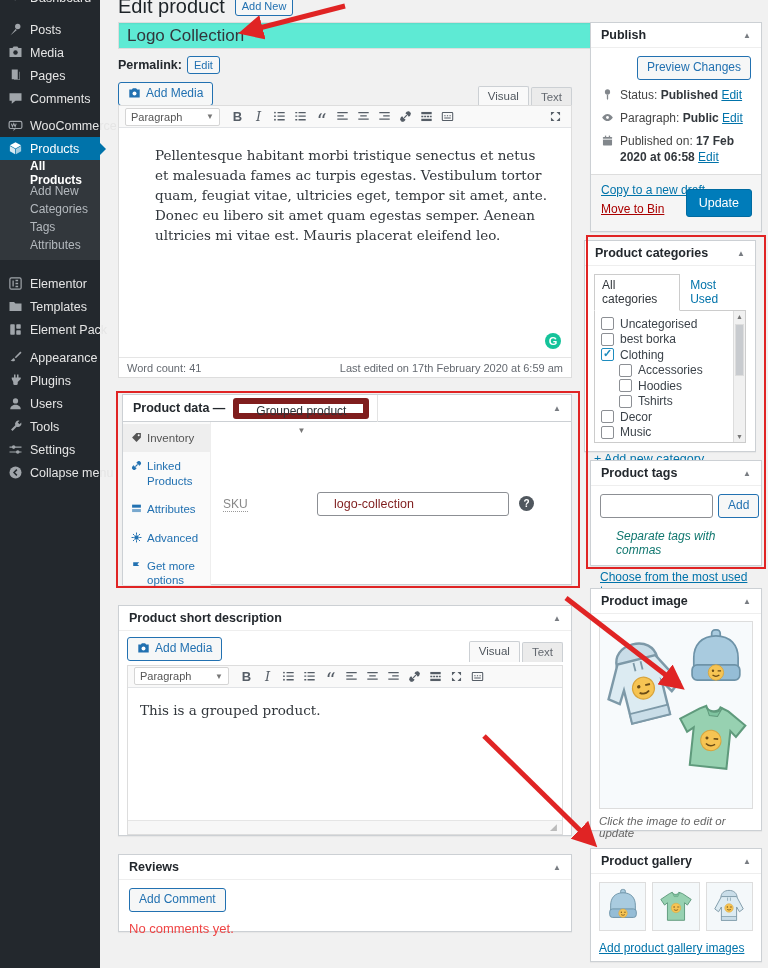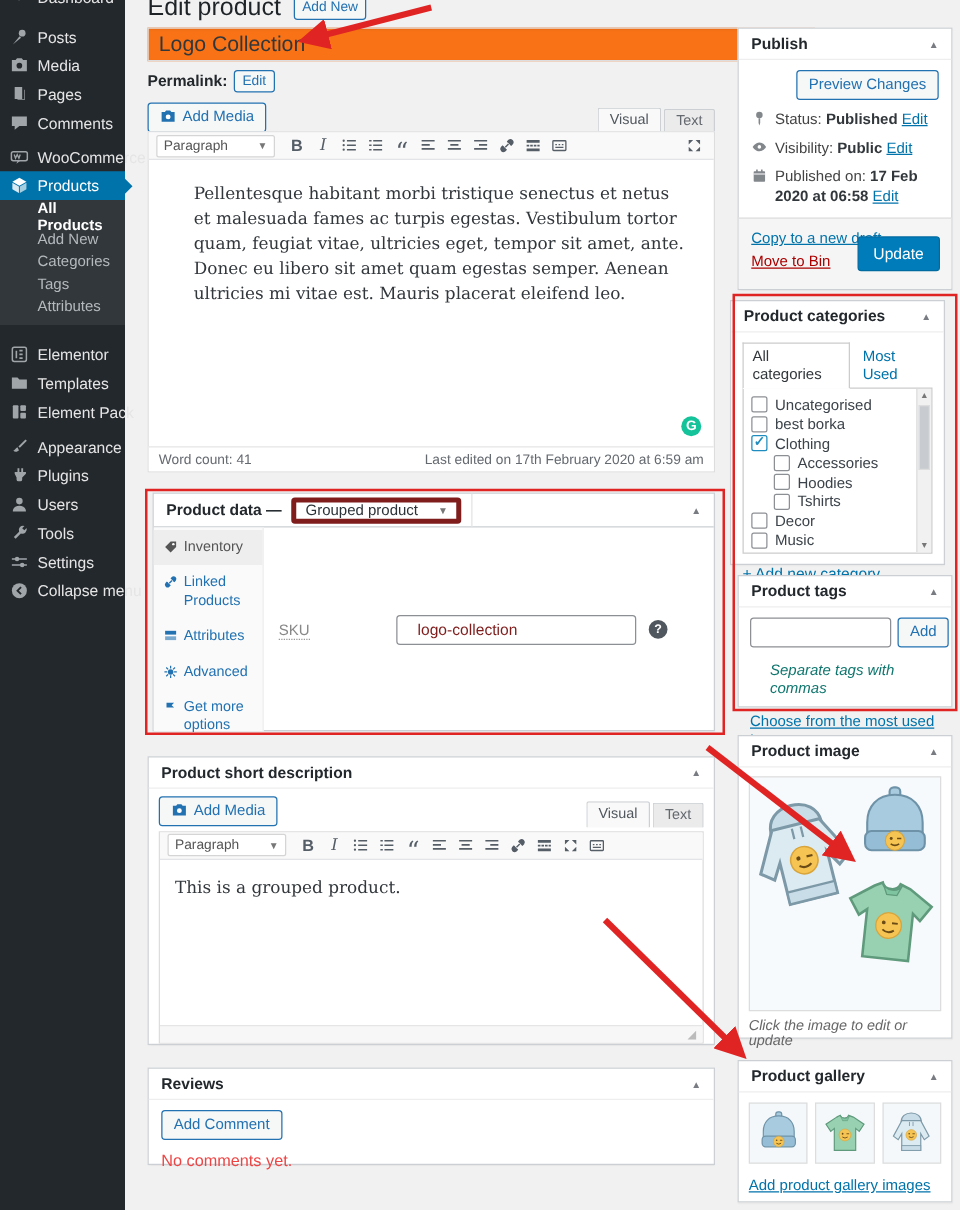--- a/index.html
+++ b/index.html
@@ -34,21 +34,21 @@
   .pb-h { display: flex; align-items: center; justify-content: space-between; padding: 0 10px; height: 25px; border-bottom: 1px solid #eee; font-weight: 700; font-size: 12.5px; color: #23282d; }
   .toggle { color: #787c82; font-size: 8px; cursor: pointer; }
   .lnk { color: #0073aa; text-decoration: underline; cursor: pointer; }
   .btn { display: inline-flex; align-items: center; gap: 5px; background: #f6f7f7; border: 1px solid #2271b1; color: #2271b1; border-radius: 3px; font-size: 12px; padding: 3px 9px; cursor: pointer; font-family: inherit; line-height: 1.3; }
   .btn-primary { background: #007cba; border-color: #006ba1; color: #fff; }
   .btn-sm { padding: 1px 6px; font-size: 11px; }
 
   
   #hdr { position: absolute; left: 118px; top: -5px; display: flex; align-items: center; gap: 10px; z-index: 2; }
   #hdr h1 { font-size: 20px; font-weight: 500; color: #1d2327; }
-  #title-input { position: absolute; left: 118px; top: 22px; width: 534px; height: 27px; border: 1px solid #ddd; box-shadow: inset 0 1px 2px rgba(0,0,0,.06); padding: 0 8px; font-size: 17px; color: #32373c; background: #f97316; font-family: inherit; }
+  #title-input { position: absolute; left: 118px; top: 22px; width: 534px; height: 27px; border: 1px solid #ddd; box-shadow: inset 0 1px 2px rgba(0,0,0,.06); padding: 0 8px; font-size: 17px; color: #32373c; background: #5eead4; font-family: inherit; }
   #permalink { position: absolute; left: 118px; top: 56px; display: flex; align-items: center; gap: 5px; font-size: 12.5px; }
   #permalink .plabel { font-weight: 700; color: #23282d; }
 
   
   .media-row { display: flex; align-items: flex-end; justify-content: space-between; }
   .sw-tabs { display: flex; gap: 2px; align-items: flex-end; }
   .sw { background: #ebebeb; border: 1px solid #ccd0d4; border-bottom: none; color: #646970; font-size: 11.5px; padding: 3px 9px 4px; cursor: pointer; border-radius: 2px 2px 0 0; position: relative; top: 1px; }
   .sw.on { background: #f9f9f9; color: #50575e; padding-bottom: 5px; }
   .ed-frame { position: absolute; left: 0; right: 0; border: 1px solid #ddd; background: #fff; }
   .ed-toolbar { display: flex; align-items: center; gap: 2px; padding: 2px 6px; background: #f9f9f9; border-bottom: 1px solid #e2e4e7; height: 22px; }
@@ -64,21 +64,21 @@
 
   #editor1 { position: absolute; left: 118px; top: 82px; width: 454px; height: 296px; }
   #editor1 .ed-frame { top: 23px; height: 273px; }
   #editor1 .ed-content { padding: 17px 20px 0 36px; height: 229px; overflow: hidden; }
   #grammarly { position: absolute; right: 10px; bottom: 28px; width: 16px; height: 16px; border-radius: 50%; background: #15c39a; color: #fff; font-size: 11px; font-weight: 700; display: flex; align-items: center; justify-content: center; }
 
   
   #pd-box { left: 122px; top: 394px; width: 450px; height: 191px; }
   .pd-h { height: 27px; display: flex; align-items: center; gap: 8px; padding: 0 10px; border-bottom: 1px solid #ccd0d4; }
   .pd-title { font-weight: 700; font-size: 12.5px; color: #23282d; }
-  .wc-select { height: 21px; min-width: 136px; border: 4px solid #7f1d1d; border-radius: 3px; display: inline-flex; align-items: center; justify-content: space-between; gap: 8px; padding: 0 7px; font-size: 12px; background: #fff; color: #2c3338; cursor: pointer; }
+  .wc-select { height: 21px; min-width: 136px; border: 6px solid #7f1d1d; border-radius: 3px; display: inline-flex; align-items: center; justify-content: space-between; gap: 8px; padding: 0 7px; font-size: 12px; background: #fff; color: #2c3338; cursor: pointer; flex-direction: column; }
   .pd-vline { width: 1px; height: 27px; background: #e3e3e3; }
   .pd-body { display: flex; height: 163px; }
   .pd-tabs { width: 88px; background: #fafafa; border-right: 1px solid #eee; padding-top: 2px; }
   .pd-tab { padding: 7px 4px 7px 8px; font-size: 11.5px; color: #2271b1; display: flex; gap: 5px; align-items: flex-start; line-height: 1.25; cursor: pointer; }
   .pd-tab .tico { width: 11px; height: 11px; margin-top: 1px; flex: none; }
   .pd-tab .tico svg { width: 11px; height: 11px; fill: currentColor; }
   .pd-tab.active { background: #eee; color: #555; }
   .pd-panel { flex: 1; padding: 13px 12px; display: flex; align-items: center; gap: 10px; }
   .sku-lb { width: 84px; color: #888; font-size: 12px; }
   .sku-lb span { border-bottom: 1px dotted #999; cursor: help; }
@@ -635,21 +635,21 @@
       </span>
     <span><span>Status:</span> <b>Published</b> <a class="lnk">Edit</a></span>
   </div>
   <div class="pub-row">
     <span class="pub-ic">
         <svg viewBox="0 0 20 20">
           <path d="M10 4.5C5 4.5 1.8 10 1.8 10S5 15.5 10 15.5 18.2 10 18.2 10 15 4.5 10 4.5z"></path>
           <circle cx="10" cy="10" r="2.2" fill="#fff"></circle>
         </svg>
       </span>
-    <span><span>Visibility:</span> <b>Public</b> <a class="lnk">Edit</a></span>
+    <span><span>Paragraph:</span> <b>Public</b> <a class="lnk">Edit</a></span>
   </div>
   <div class="pub-row">
     <span class="pub-ic">
         <svg viewBox="0 0 20 20">
           <rect x="3" y="4.5" width="14" height="13" rx="1"></rect>
           <path d="M3 8h14" stroke="#fff" stroke-width="1.4"></path>
           <rect x="6" y="2.5" width="2" height="3"></rect>
           <rect x="12" y="2.5" width="2" height="3"></rect>
         </svg>
       </span>

